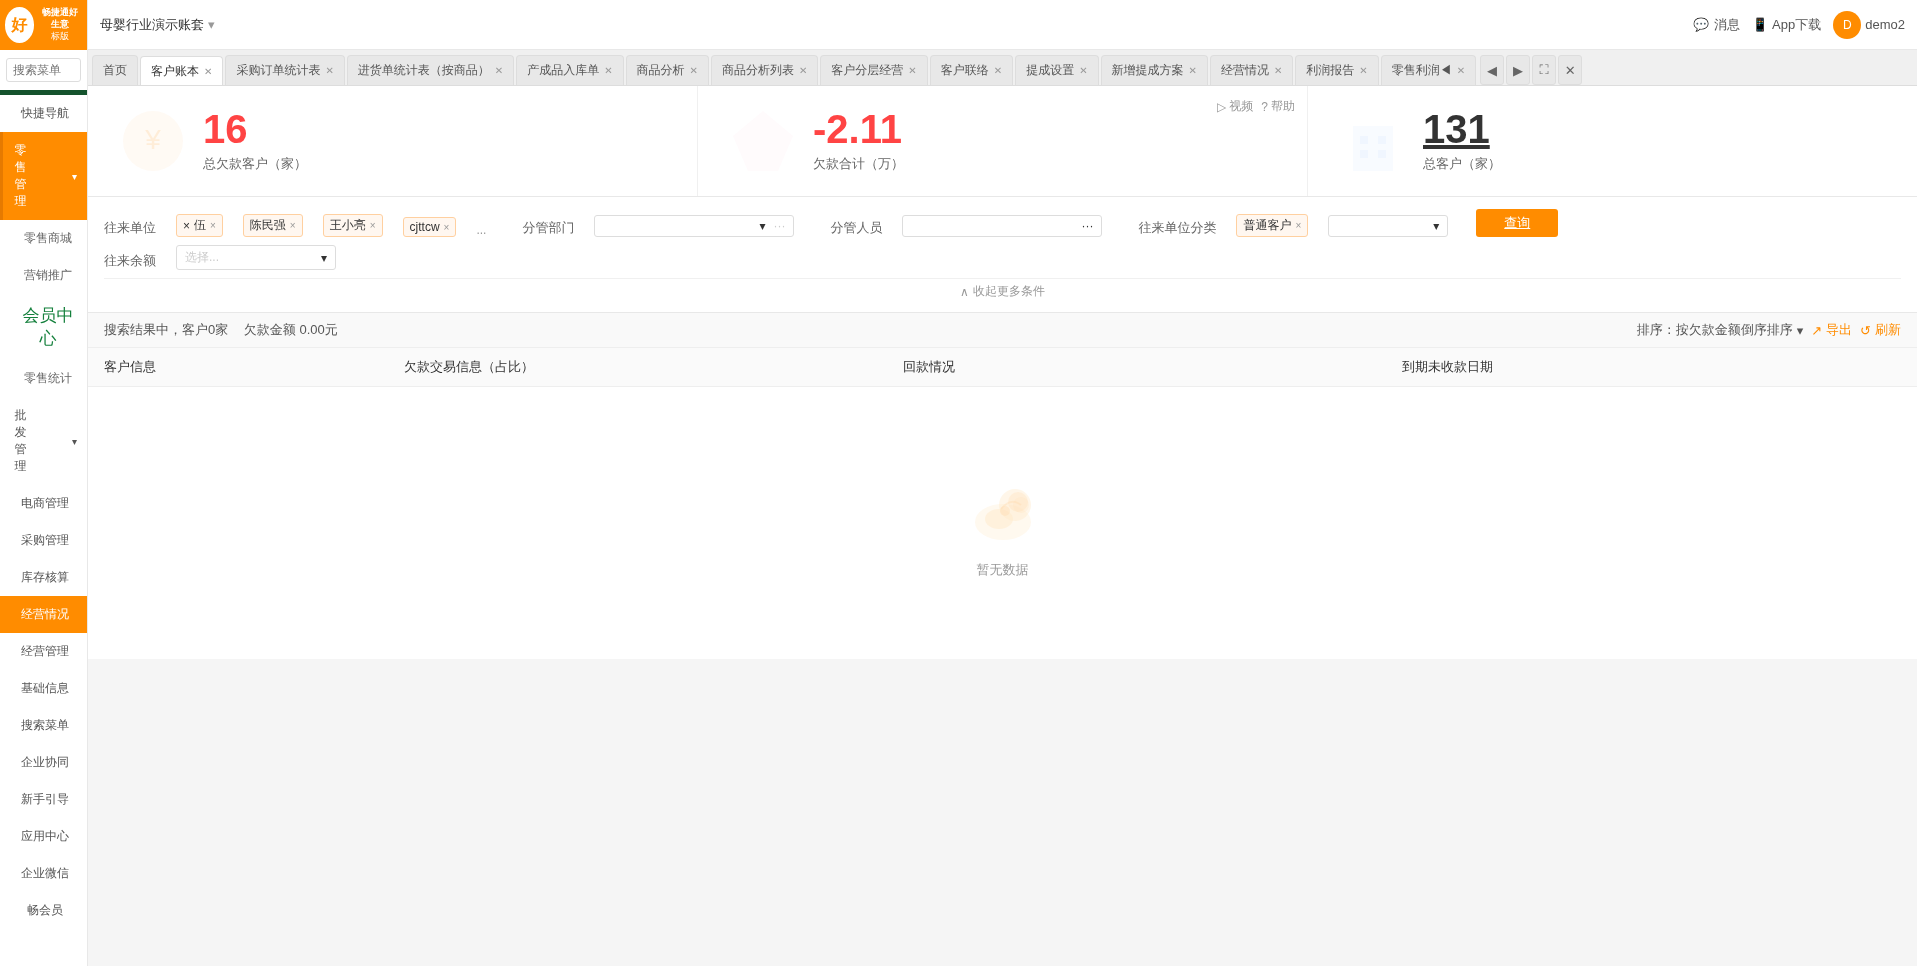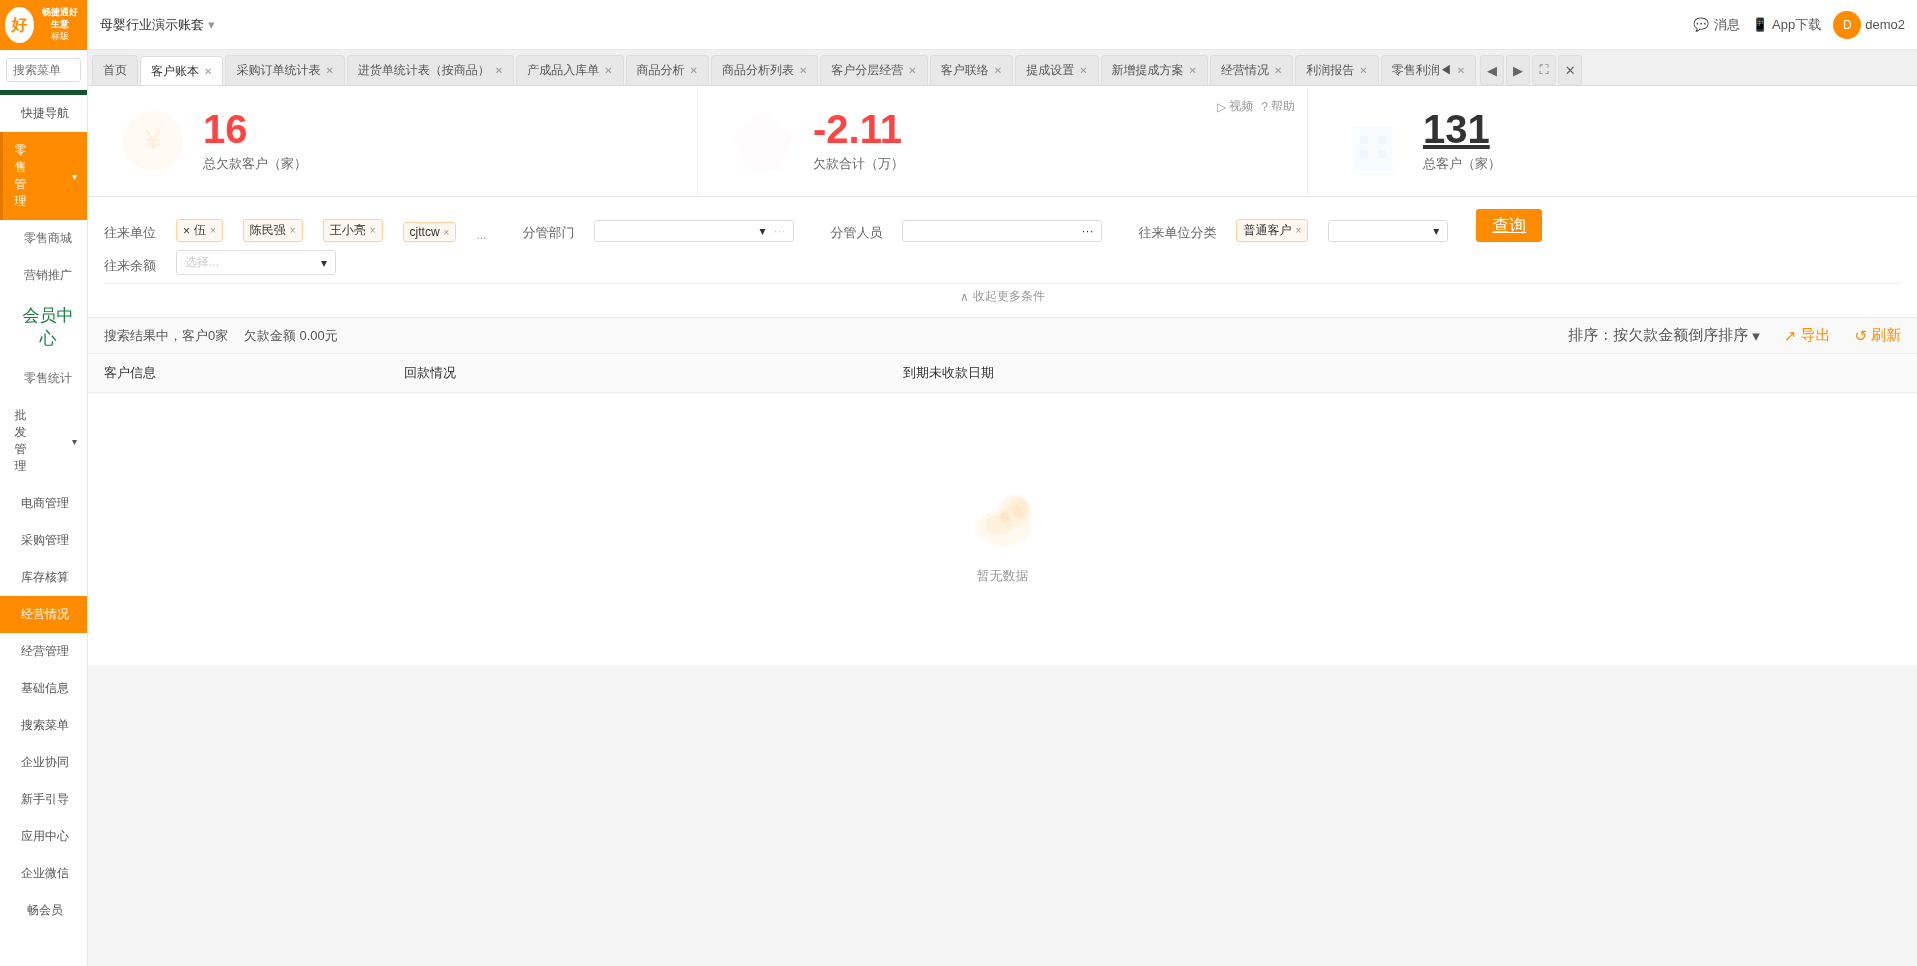--- a/index.html
+++ b/index.html
@@ -59,21 +59,21 @@
     .filter-tag { display: inline-flex; align-items: center; background: #fff7f0; border: 1px solid #ffd0a0; border-radius: 3px; padding: 2px 6px; font-size: 12px; color: #333; gap: 4px; }
     .filter-tag-close { color: #999; cursor: pointer; font-size: 10px; }
     .filter-select { display: inline-flex; align-items: center; border: 1px solid #ddd; border-radius: 3px; padding: 3px 8px; font-size: 12px; color: #333; gap: 4px; cursor: pointer; min-width: 120px; background: #fff; }
     .filter-select.wide { min-width: 200px; }
     .filter-more { color: #999; cursor: pointer; font-size: 12px; }
     .filter-collapse { display: flex; align-items: center; justify-content: center; color: #999; font-size: 12px; cursor: pointer; gap: 4px; }
 
     
     .search-result-bar { display: flex; align-items: center; justify-content: space-between; padding: 8px 16px; background: #f9f9f9; border-bottom: 1px solid #eee; }
     .search-result-left { font-size: 13px; color: #555; }
-    .search-result-right { display: flex; align-items: center; gap: 24px; font-size: 15px; color: #555; }
+    .search-result-right { display: flex; align-items: center; gap: 8px; font-size: 13px; color: #555; }
     .result-sort { display: flex; align-items: center; gap: 4px; cursor: pointer; }
     .result-action { display: flex; align-items: center; gap: 4px; cursor: pointer; color: #ff8c00; }
 
     
     .table-container { background: #fff; margin: 0; }
     .table-header { display: grid; grid-template-columns: 300px 1fr 1fr 1fr; padding: 10px 16px; background: #fafafa; border-bottom: 1px solid #eee; font-size: 13px; color: #333; font-weight: 500; }
     .table-empty { display: flex; flex-direction: column; align-items: center; justify-content: center; padding: 80px 0; }
     .empty-text { color: #999; font-size: 13px; }
 
     
@@ -338,21 +338,21 @@
         <span class="filter-label" style="margin-left:16px;">往来单位分类</span>
         <span class="filter-tag">
           <span>普通客户</span>
           <span class="filter-tag-close">×</span>
         </span>
         <div class="filter-select">
           <span style="flex:1;"></span>
           <span>▾</span>
         </div>
 
-        <button style="background:#ff8c00; color:#fff; border:none; border-radius:3px; padding:5px 16px; font-size:17px; cursor:pointer; margin-left:8px;text-decoration:underline;">查询</button>
+        <button style="background:#ff8c00; color:#fff; border:none; border-radius:3px; padding:5px 28px; font-size:13px; cursor:pointer; margin-left:8px;text-decoration:underline;">查询</button>
       </div>
 
       <div class="filter-row">
         <span class="filter-label">往来余额</span>
         <div class="filter-select" style="min-width:160px;">
           <span style="color:#ccc; flex:1;">选择...</span>
           <span>▾</span>
         </div>
       </div>
 
@@ -381,20 +381,21 @@
         <div class="result-action">
           <span>↺</span>
           <span>刷新</span>
         </div>
       </div>
     </div>
 
     <div class="table-container">
       <div class="table-header">
         <div>客户信息</div>
+        <div>欠款交易信息（占比）</div>
         <div>回款情况</div>
         <div>到期未收款日期</div>
       </div>
       <div class="table-empty">
         <div class="empty-mouse">
           <svg width="80" height="80" viewBox="0 0 80 80">
             <ellipse cx="40" cy="55" rx="28" ry="18" fill="#ffb84d" opacity="0.3"></ellipse>
             <circle cx="52" cy="38" r="16" fill="#ffb84d" opacity="0.4"></circle>
             <circle cx="55" cy="35" r="10" fill="#ff8c00" opacity="0.3"></circle>
             <circle cx="58" cy="38" r="8" fill="#ff8c00" opacity="0.2"></circle>

